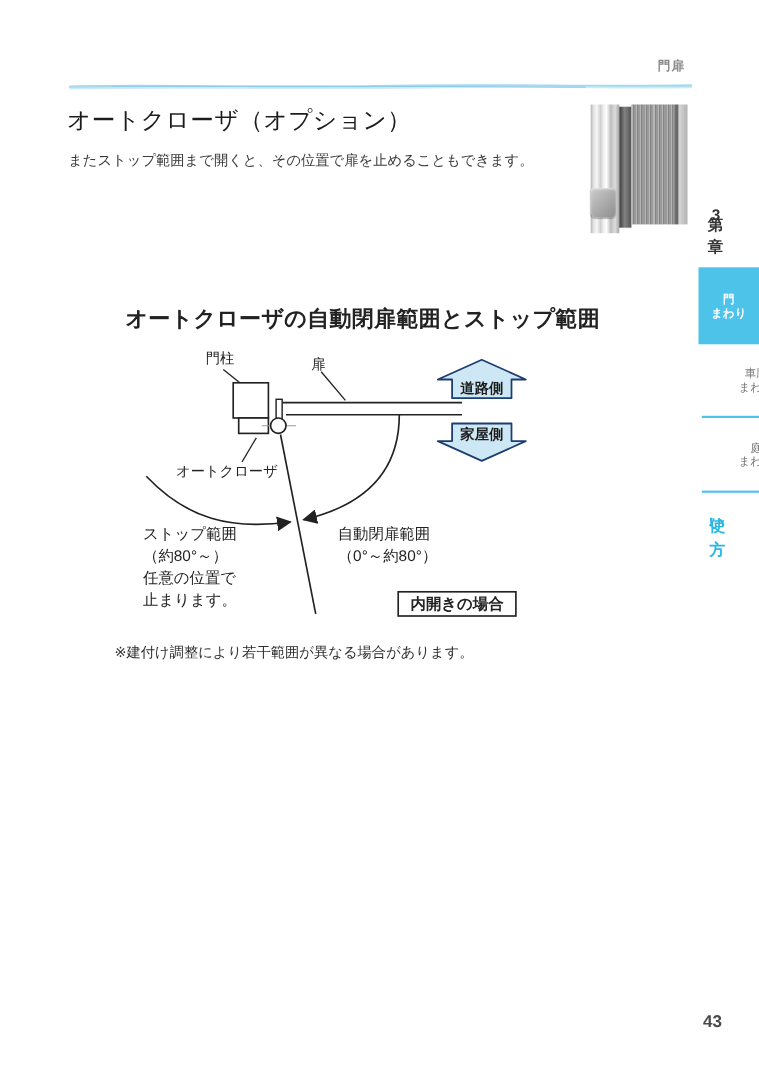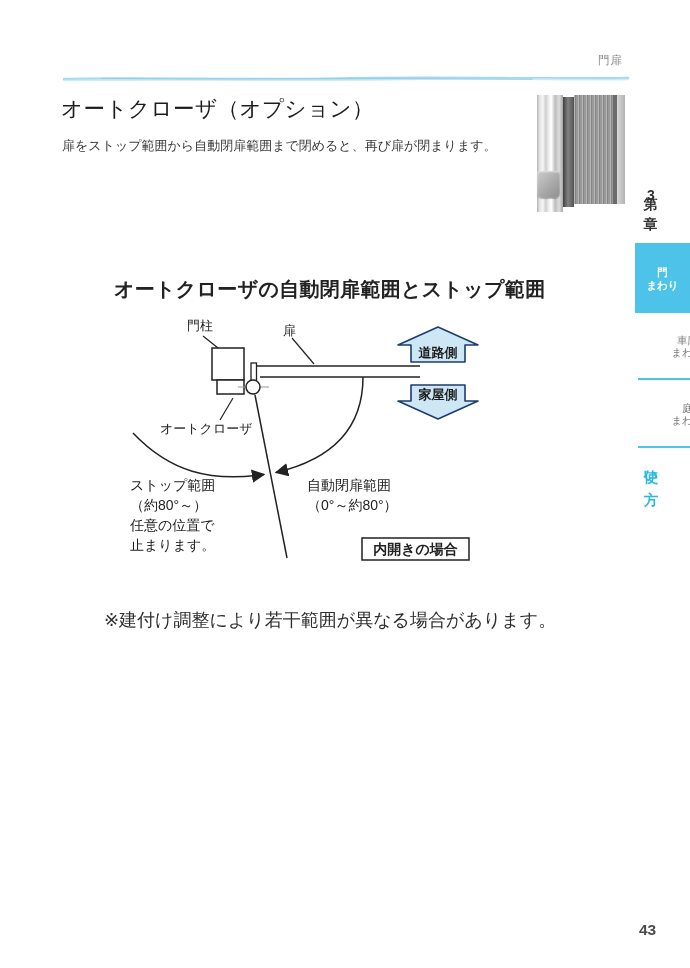--- a/index.html
+++ b/index.html
@@ -1,19 +1,19 @@
 <!DOCTYPE html>
 <html><head>
 <meta charset="utf-8">
 <style>
   * { margin:0; padding:0; box-sizing:border-box; }
   html,body { width:690px; height:968px; background:#fff; }
   body { position:relative; font-family:"Liberation Sans","DejaVu Sans",sans-serif; color:#222; overflow:hidden; }
 
-  .header-label { position:absolute; left:598px; top:53px; font-size:11.5px; color:#8a8a8a; letter-spacing:1px; }
+  .header-label { position:absolute; left:598px; top:53px; font-size:11.5px; color:#8a8a8a; letter-spacing:1px;font-weight:bold; }
   .brush-line { position:absolute; left:62px; top:74px; }
 
   .doc-title { position:absolute; left:61px; top:94px; font-size:21.5px; font-weight:normal; color:#1c1c1c; letter-spacing:.5px; }
   .body-text { position:absolute; left:62px; top:136px; font-size:13px; line-height:19px; color:#3a3a3a; }
 
   
   .photo { position:absolute; left:537px; top:95px; width:88px; height:117px; }
   .photo div { position:absolute; }
   .p-post  { left:0; top:0; width:26px; height:117px;
              background:linear-gradient(90deg,#b3b3b3 0%,#e3e3e3 10%,#f6f6f6 22%,#cfcfcf 34%,#efefef 45%,#ffffff 55%,#bdbdbd 70%,#dddddd 85%,#a6a6a6 100%); }
@@ -39,37 +39,37 @@
   .usage { position:absolute; left:641px; top:459px; writing-mode:vertical-rl; text-orientation:upright;
            font-size:14.5px; font-weight:bold; color:#29b7e4; letter-spacing:2px; }
 
   .diagram-heading { position:absolute; left:114px; top:276px; font-size:20px; font-weight:bold; color:#222; letter-spacing:.3px; }
   .diagram-svg { position:absolute; left:60px; top:300px; }
   .diagram-svg text { font-family:"Liberation Sans","DejaVu Sans",sans-serif; fill:#222; font-size:13px; }
   .diagram-svg text.big { font-size:14px; }
   .diagram-svg text.arrow-label { font-size:13px; font-weight:bold; fill:#1a1a1a; }
   .diagram-svg text.case { font-size:14px; font-weight:bold; }
 
-  .note { position:absolute; left:104px; top:608px; font-size:18px; color:#2e2e2e; }
+  .note { position:absolute; left:104px; top:584px; font-size:13px; color:#2e2e2e; }
   .page-number { position:absolute; left:639px; top:921px; font-size:15.5px; font-weight:bold; color:#4a4a4a; }
 </style>
 </head>
 <body>
 
 <div class="header-label">門扉</div>
 
 <svg class="brush-line" width="568" height="10" viewBox="0 0 568 10">
   <path d="M2 5 C 80 3, 180 6.5, 280 4.5 S 480 5.5, 566 4" fill="none" stroke="#a6d9ee" stroke-width="2.6" stroke-linecap="round"></path>
   <path d="M2 6.5 C 100 4.5, 220 7.5, 340 5.5 S 500 6.8, 566 5.5" fill="none" stroke="#cdeaf7" stroke-width="1.6" stroke-linecap="round"></path>
   <path d="M40 4.4 C 150 5.8, 320 3.8, 470 5.2" fill="none" stroke="#8fccea" stroke-width="1" stroke-linecap="round"></path>
 </svg>
 
 <h1 class="doc-title">オートクローザ（オプション）</h1>
 <div class="body-text">
-  <div>扉をストップ範囲から自動閉扉範囲まで閉めると、再び扉が閉まります。</div>
+  <div>またストップ範囲まで開くと、その位置で扉を止めることもできます。</div>
 </div>
 
 <div class="photo">
   <div class="p-post"></div>
   <div class="p-hinge"></div>
   <div class="p-panel"></div>
   <div class="p-frame"></div>
   <div class="p-edge"></div>
   <div class="p-closer"></div>
 </div>

